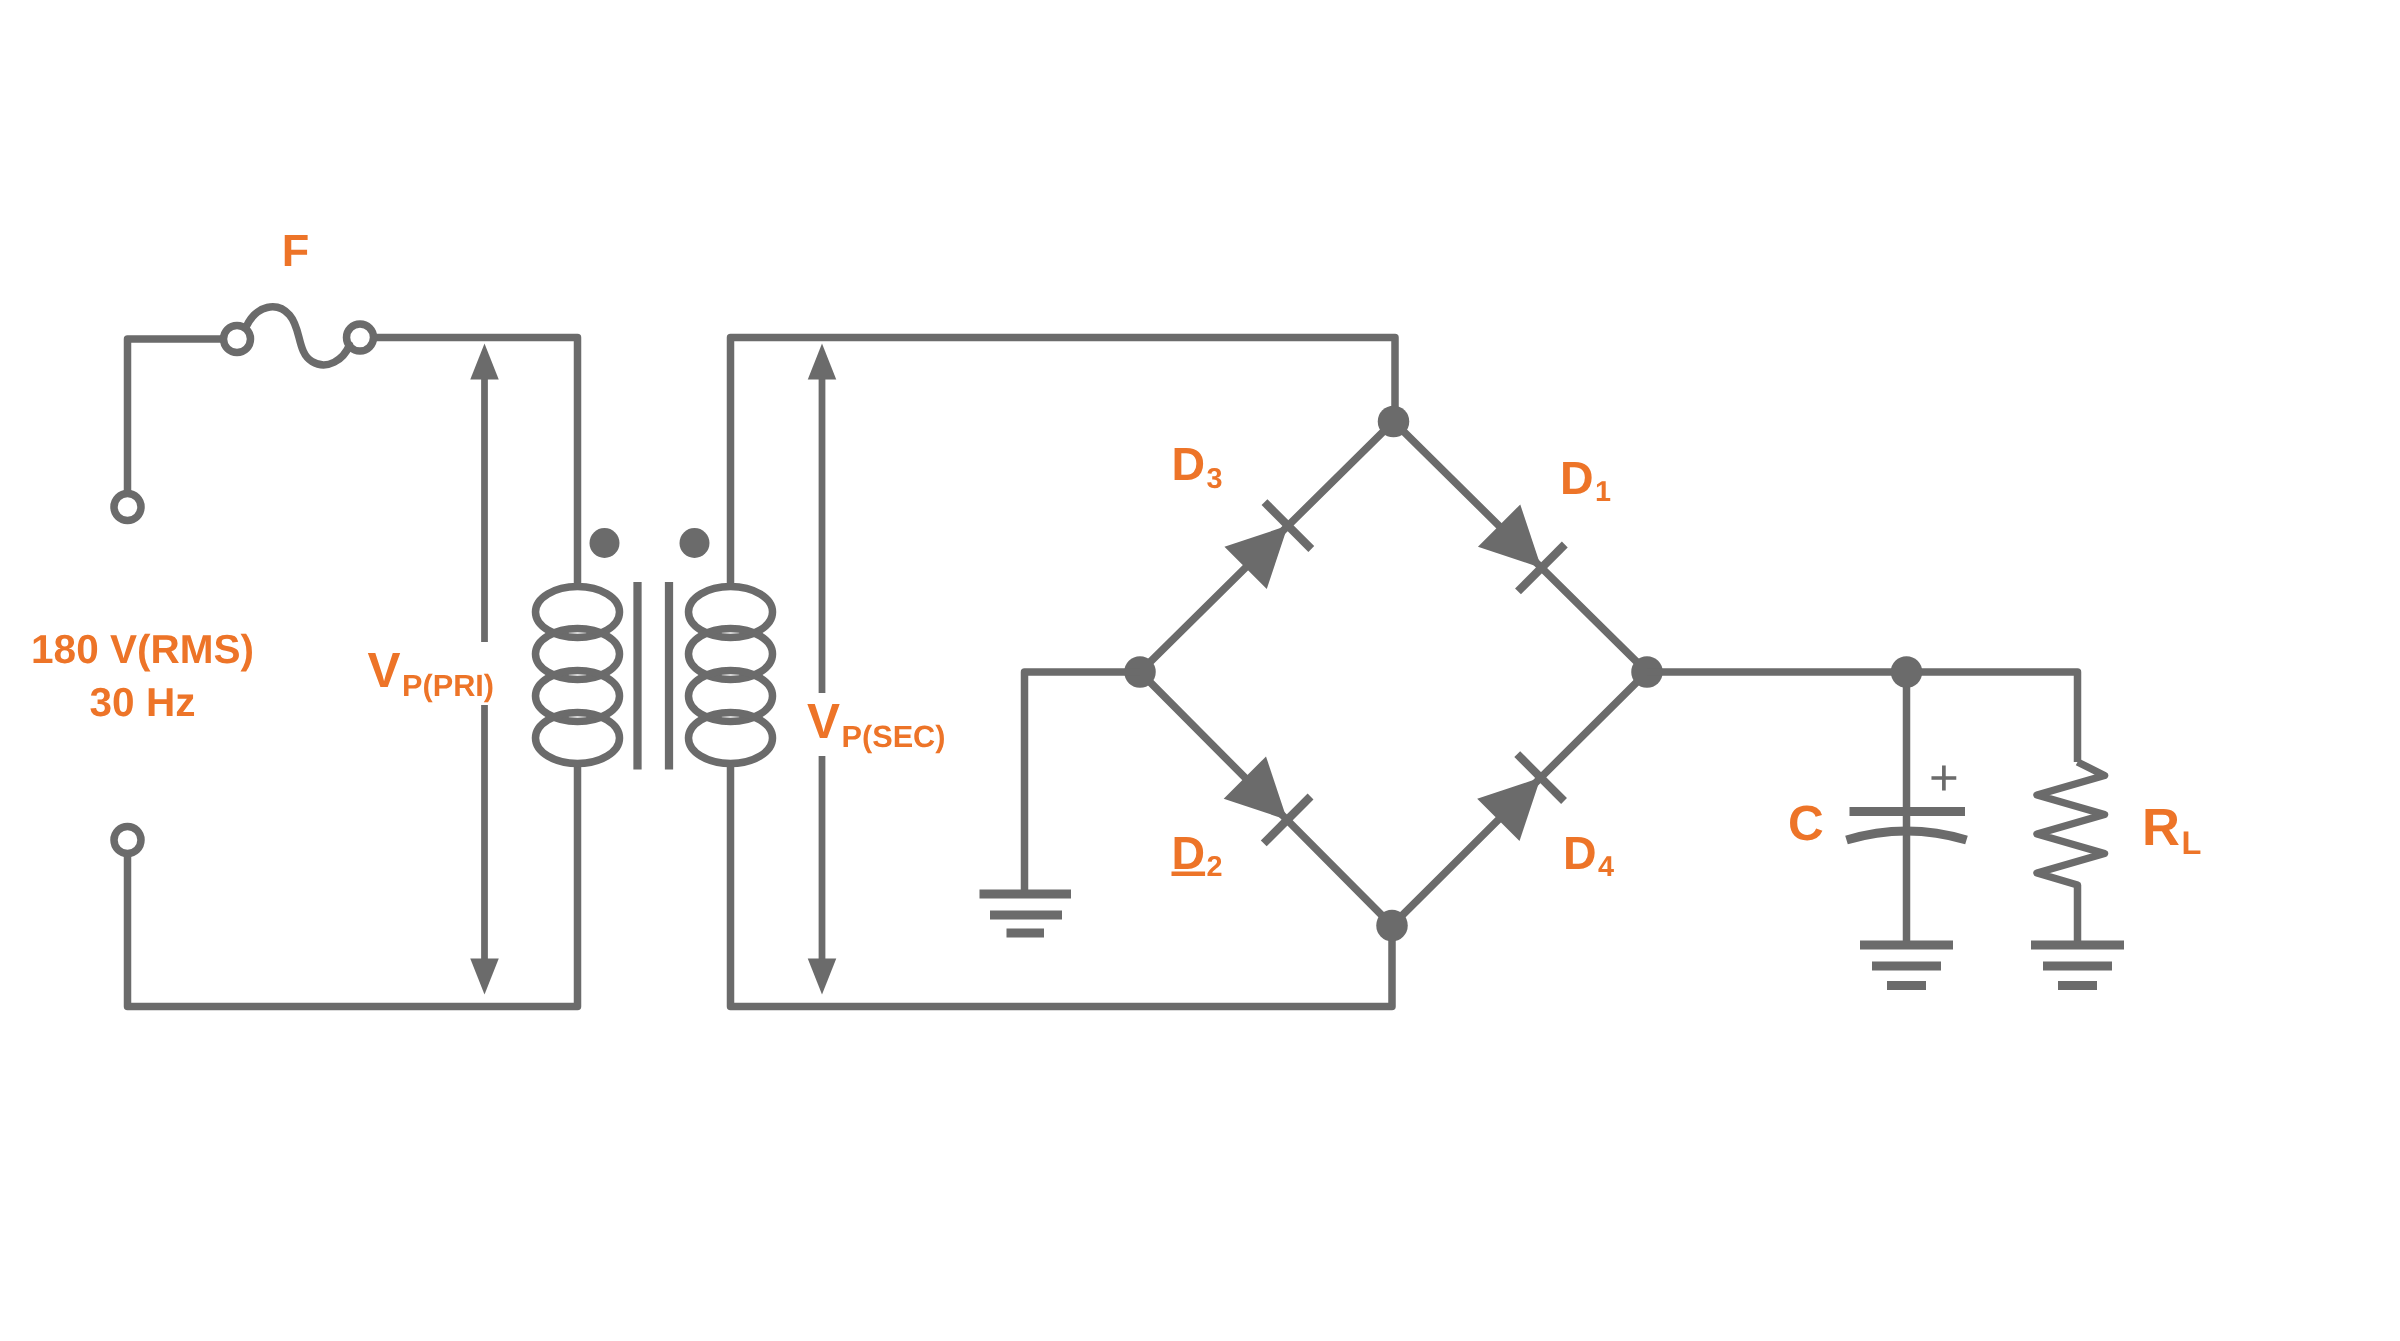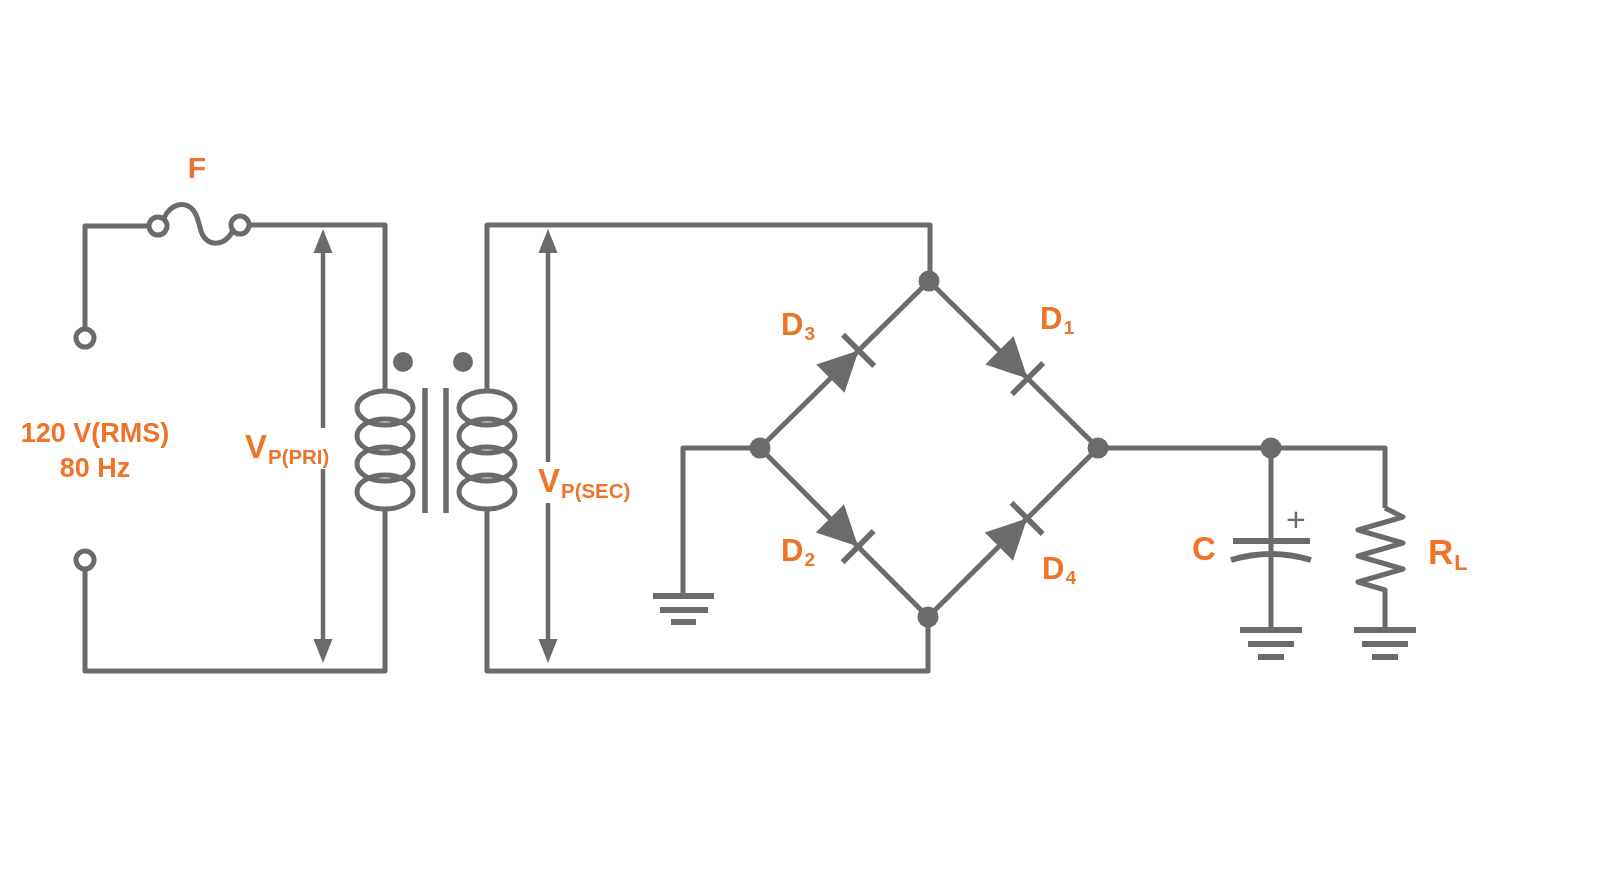--- a/index.html
+++ b/index.html
@@ -160,32 +160,32 @@
       <g stroke-width="6">
         <line x1="1354" y1="630" x2="1416" y2="630"></line>
         <line x1="1362" y1="644" x2="1408" y2="644"></line>
         <line x1="1372" y1="657" x2="1398" y2="657"></line>
       </g>
     </g>
   </svg>
 
   <span class="lbl f30 ctr" style="left:197px;top:153px;">F</span>
 
-  <span class="lbl f27 ctr" style="left:95px;top:420px;">120 V(RMS)</span>
-  <span class="lbl f27 ctr" style="left:95px;top:455px;">80 Hz</span>
+  <span class="lbl f27 ctr" style="left:95px;top:420px;">180 V(RMS)</span>
+  <span class="lbl f27 ctr" style="left:95px;top:455px;">30 Hz</span>
 
   <span class="lbl f33 mask" style="left:240px;top:428px;"><span>V</span><sub>P(PRI)</sub></span>
 
   <span class="lbl f33 mask" style="left:533px;top:428px;margin-top:34px;"><span>V</span><sub>P(SEC)</sub></span>
 
-  <span class="lbl f31" style="left:781px;top:309px;"><span>D</span><sub>3</sub></span>
+  <span class="lbl f31" style="left:781px;top:294px;"><span>D</span><sub>3</sub></span>
 
   <span class="lbl f31" style="left:1040px;top:303px;text-align:center;"><span>D</span><sub>1</sub></span>
 
-  <span class="lbl f31" style="left:781px;top:535px;"><span>D</span><sub>2</sub></span>
+  <span class="lbl f31" style="left:781px;top:553px;text-decoration:underline;"><span>D</span><sub>2</sub></span>
 
   <span class="lbl f31" style="left:1042px;top:553px;text-align:right;"><span>D</span><sub>4</sub></span>
 
   <span class="lbl f33" style="left:1192px;top:532px;">C</span>
 
   <span class="lbl f34 gray ctr" style="left:1296px;top:502px;">+</span>
 
   <span class="lbl f35" style="left:1428px;top:534px;"><span>R</span><sub>L</sub></span>
 
 </div>

